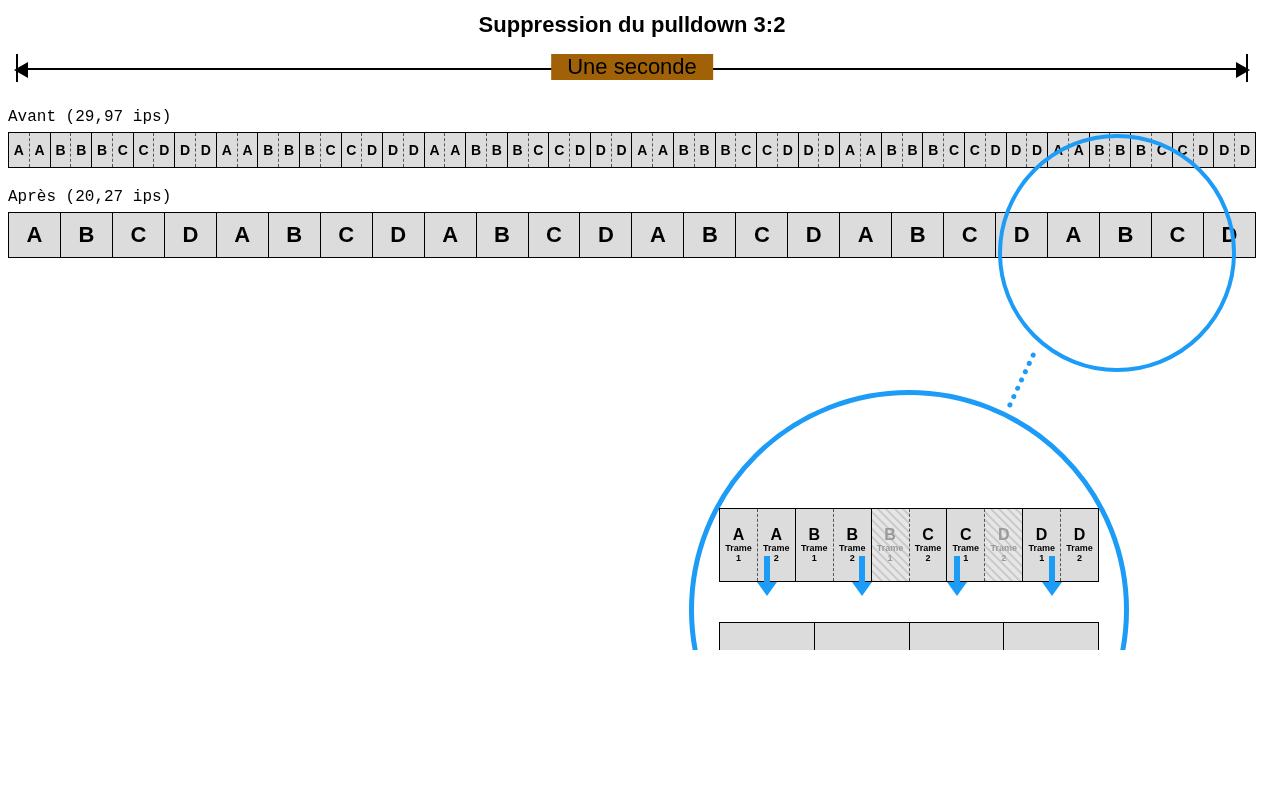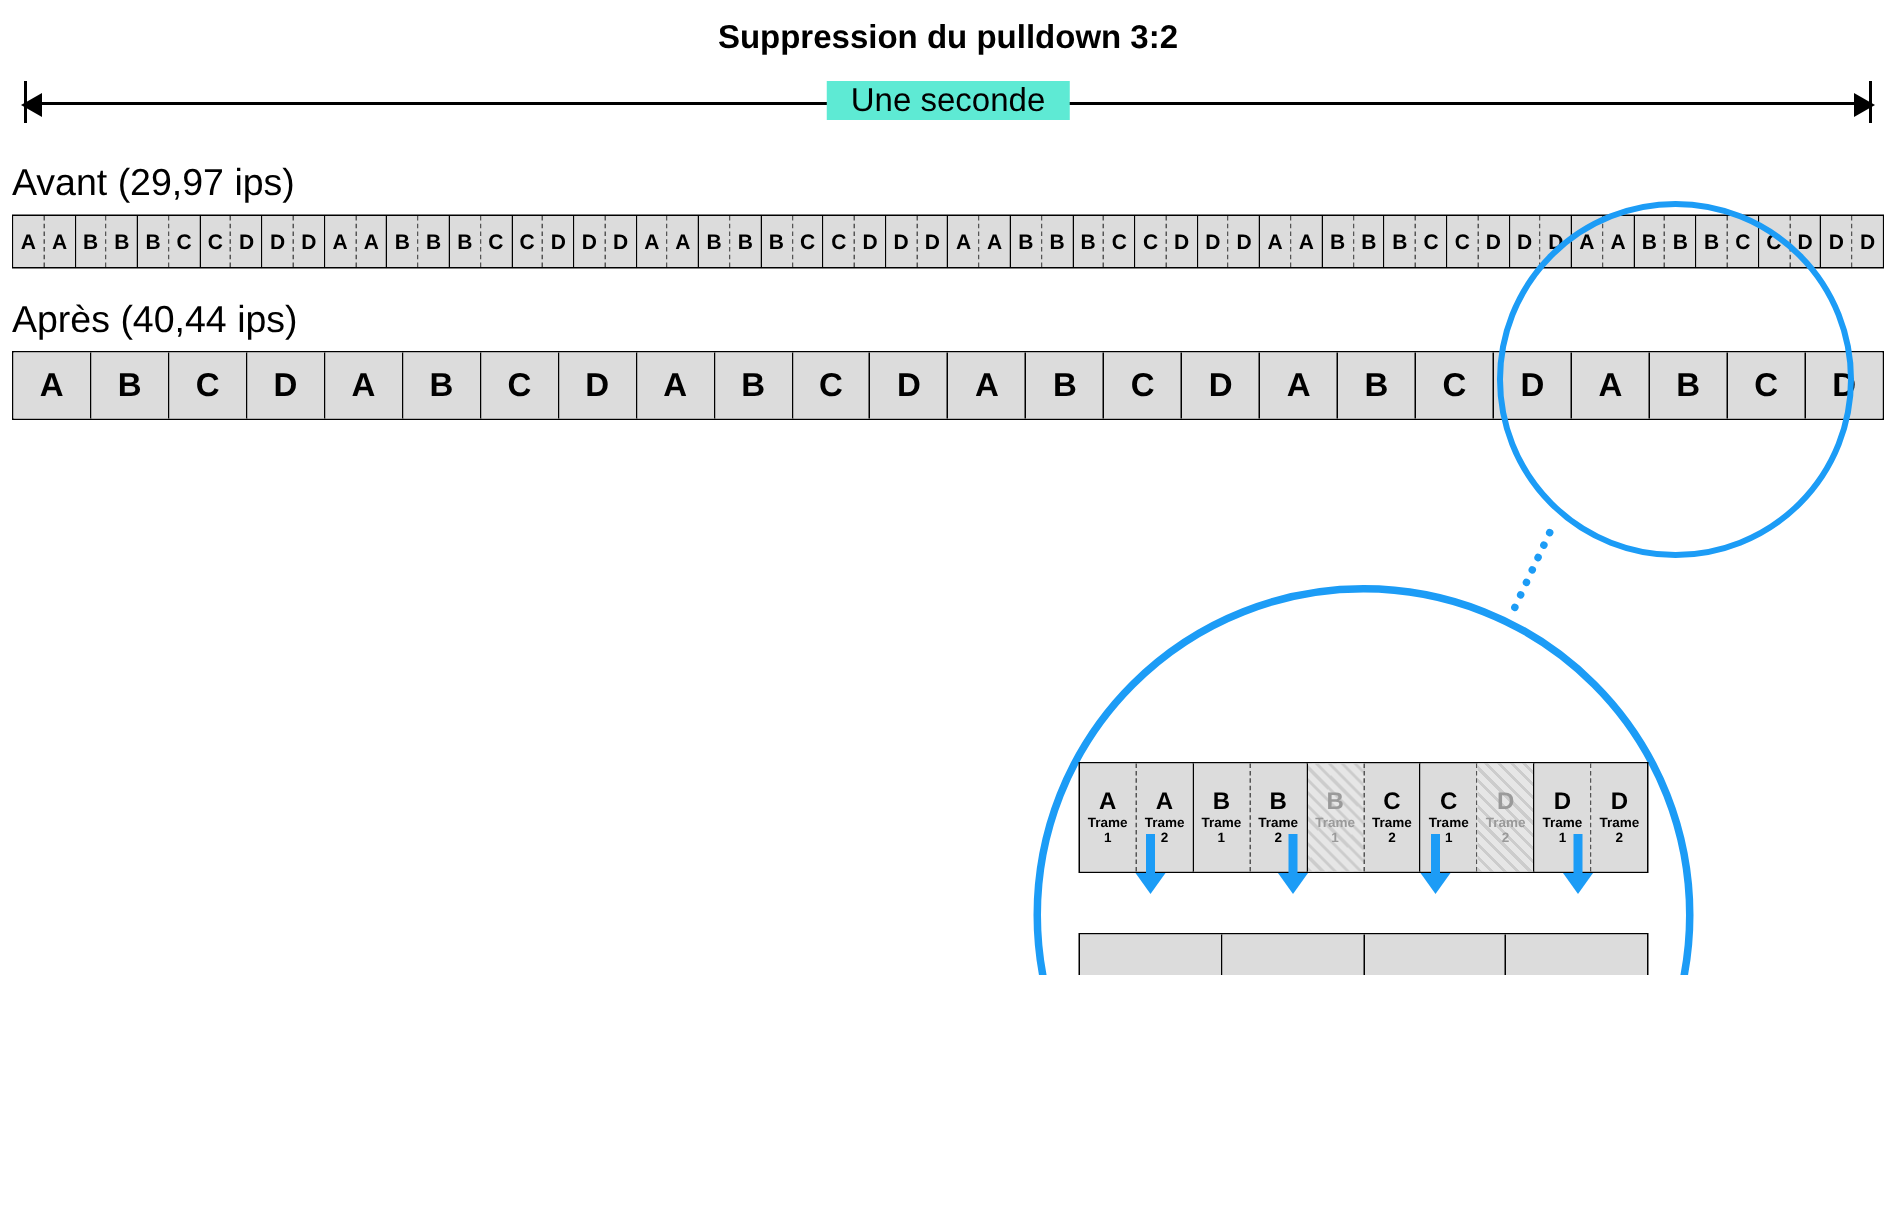--- a/index.html
+++ b/index.html
@@ -53,29 +53,30 @@
     height: 28px;
     border-left: 2px solid #000;
   }
   .span-tick-l { left: 8px; }
   .span-tick-r { right: 8px; }
   .span-label {
     position: absolute;
     top: 6px;
     left: 50%;
     transform: translateX(-50%);
-    background: #5eead4;
+    background: #a16207;
     padding: 0 16px;
     font-size: 22px;
   }
 
   .row-label {
-    font-size: 25px;
+    font-size: 16px;
     margin-top: 20px;
     margin-bottom: 6px;
+    font-family: Liberation Mono, monospace;
   }
 
   
   .strip {
     display: flex;
     border: 1px solid #000;
     height: 34px;
   }
   .strip.before { height: 34px; }
   .strip.after  { height: 44px; }
@@ -373,21 +374,21 @@
       <div class="vframe">
         <div class="field">C</div>
         <div class="field">D</div>
       </div>
       <div class="vframe">
         <div class="field">D</div>
         <div class="field">D</div>
       </div>
     </div>
 
-  <div class="row-label">Après (40,44 ips)</div>
+  <div class="row-label">Après (20,27 ips)</div>
   <div class="strip after" id="after-strip">
       <div class="pframe">A</div>
       <div class="pframe">B</div>
       <div class="pframe">C</div>
       <div class="pframe">D</div>
       <div class="pframe">A</div>
       <div class="pframe">B</div>
       <div class="pframe">C</div>
       <div class="pframe">D</div>
       <div class="pframe">A</div>

